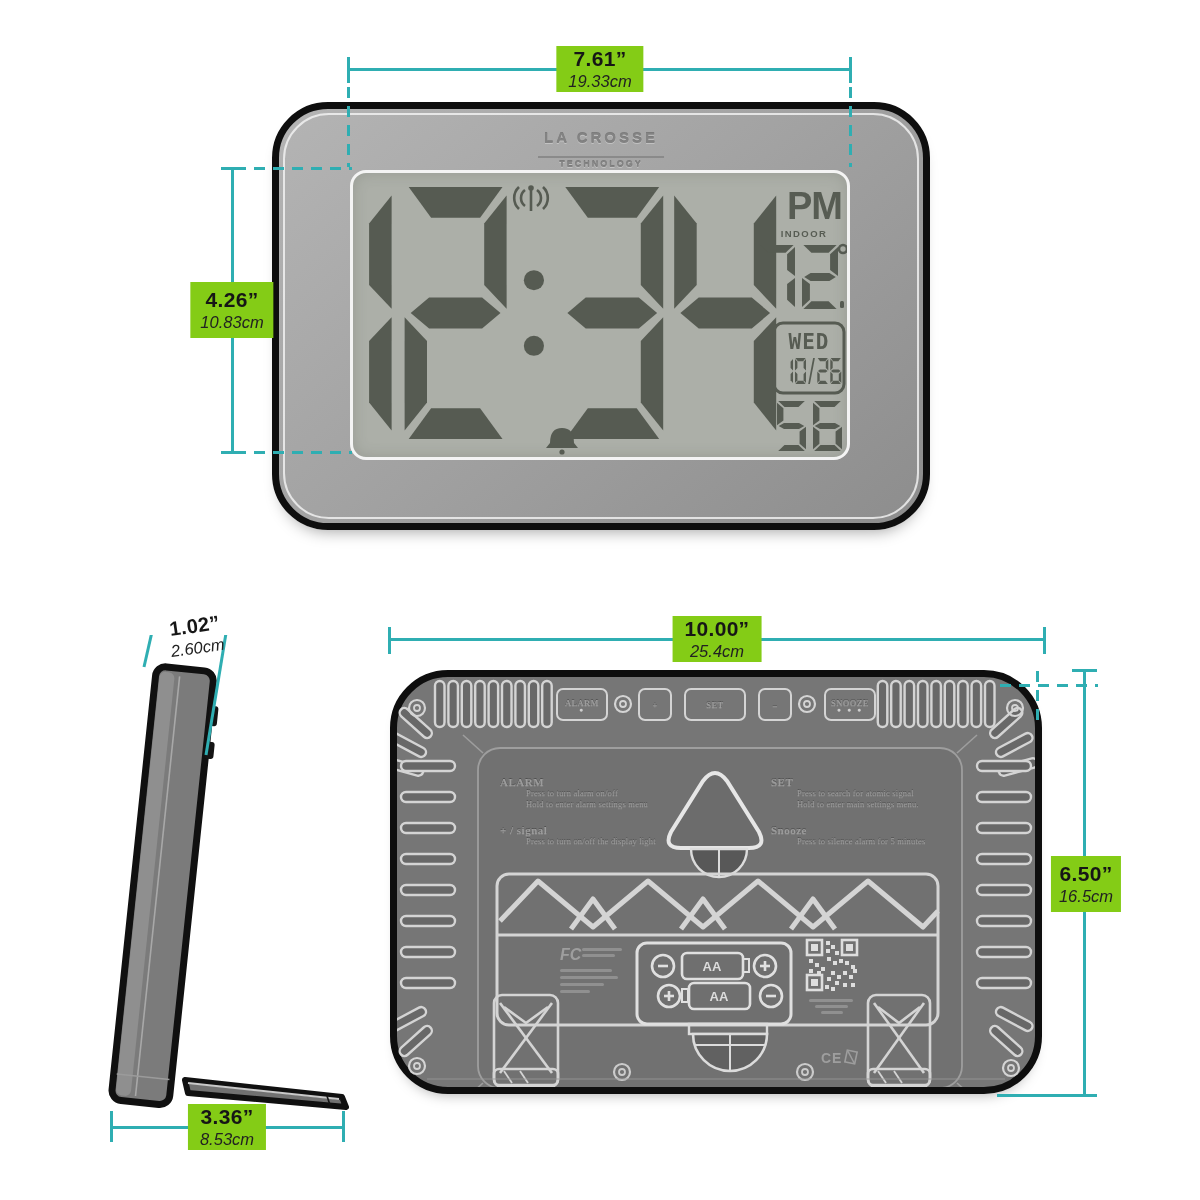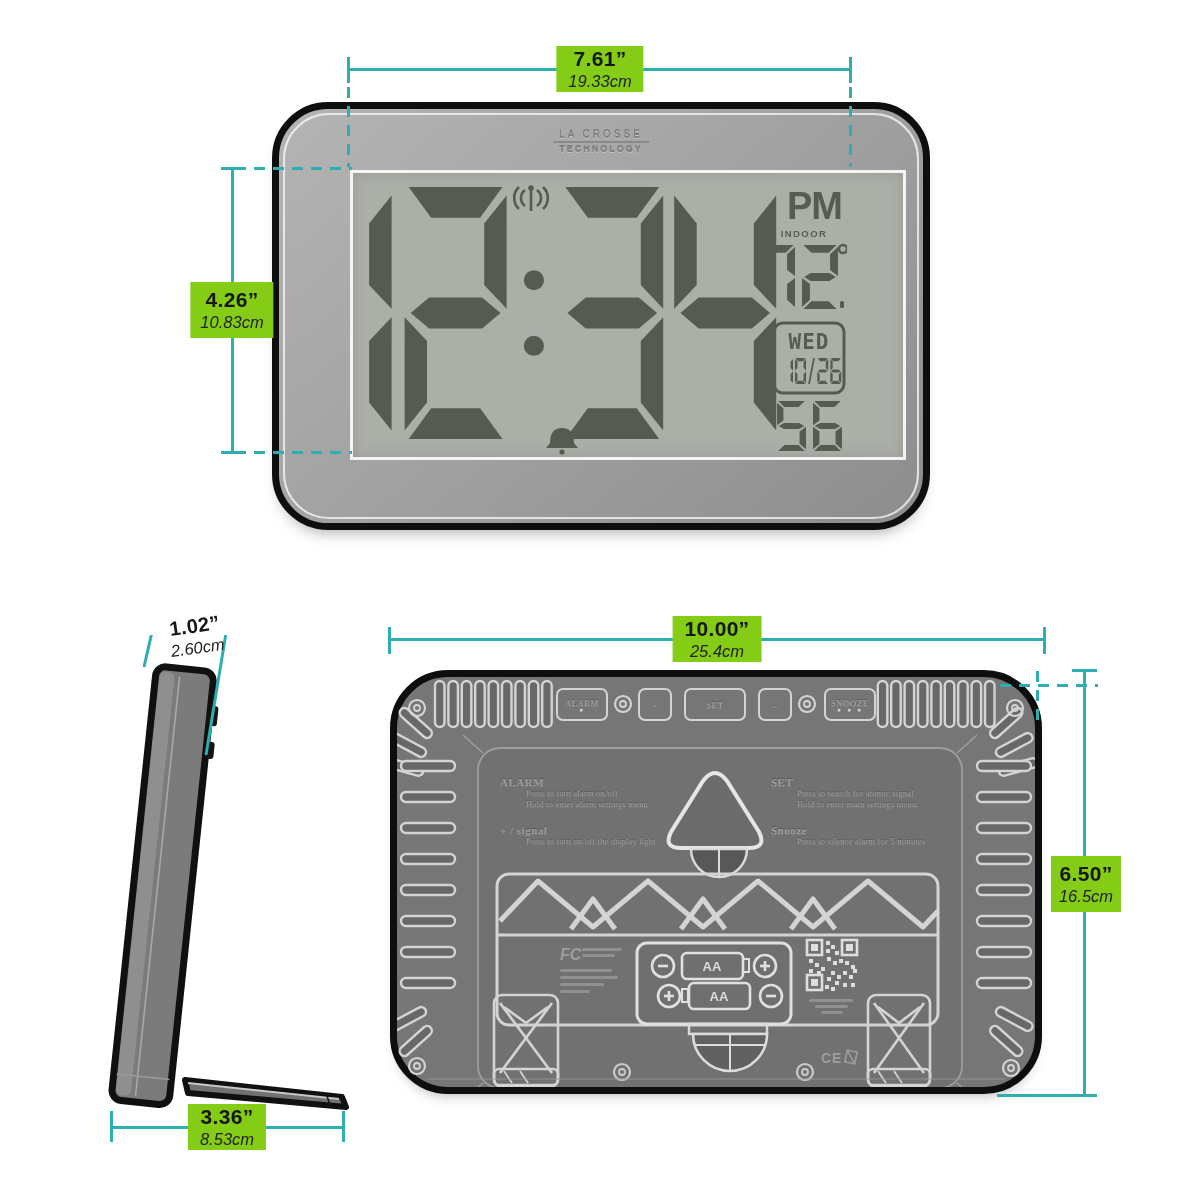--- a/index.html
+++ b/index.html
@@ -20,24 +20,24 @@
   .dim-label .dcm{font-style:italic;font-size:16.5px;color:#222;margin-top:1px;}
   
   #front-clock{position:absolute;left:272px;top:102px;width:658px;height:428px;
     border:7px solid #0E0E0E;border-radius:56px;box-sizing:border-box;
     background:linear-gradient(140deg,#b4b4b4 0%,#a3a3a3 45%,#8d8d8d 100%);
     box-shadow:0 10px 16px -9px rgba(0,0,0,.38);z-index:1;}
   #front-clock:after{content:"";position:absolute;inset:4px;border:2px solid rgba(245,245,245,.8);
     border-radius:46px;pointer-events:none;}
   #brand{position:absolute;left:50%;top:20px;transform:translateX(-50%);text-align:center;
     color:#838383;text-shadow:0 -1px 0 rgba(40,40,40,.35),0 1px 0 rgba(255,255,255,.3);z-index:2;}
-  #brand .b1{font-size:10px;font-weight:400;letter-spacing:3px;border-bottom:2px solid #8a8a8a;padding:0 6px 1px;}
+  #brand .b1{font-size:15px;font-weight:700;letter-spacing:3px;border-bottom:2px solid #8a8a8a;padding:0 6px 10px;}
   #brand .b2{font-size:9px;font-weight:700;letter-spacing:2px;margin-top:1px;}
-  #lcd{position:absolute;left:71px;top:61px;width:556px;height:290px;box-sizing:border-box;
-    border:3px solid #f4f4f4;border-radius:1px;background:#ACAFA8;
+  #lcd{position:absolute;left:71px;top:61px;width:500px;height:290px;box-sizing:border-box;
+    border:3px solid #f4f4f4;border-radius:16px;background:#ACAFA8;
     box-shadow:inset 0 0 14px rgba(90,95,88,.25);}
   
   #side-view{position:absolute;left:80px;top:635px;width:300px;height:540px;z-index:1;}
   
   #back-clock{position:absolute;left:390px;top:670px;width:652px;height:424px;
     border:7px solid #0E0E0E;border-radius:58px;box-sizing:border-box;background:#767676;
     box-shadow:0 9px 14px -9px rgba(0,0,0,.35);z-index:1;}
   #back-svg{position:absolute;left:0;top:0;}
   .eng{color:#9C9C9C;text-shadow:0 -1px 0 rgba(0,0,0,.28),0 1px 0 rgba(255,255,255,.12);font-family:Liberation Serif, serif;}
   .btn{position:absolute;box-sizing:border-box;border:2px solid #d4d4d4;border-radius:7px;

